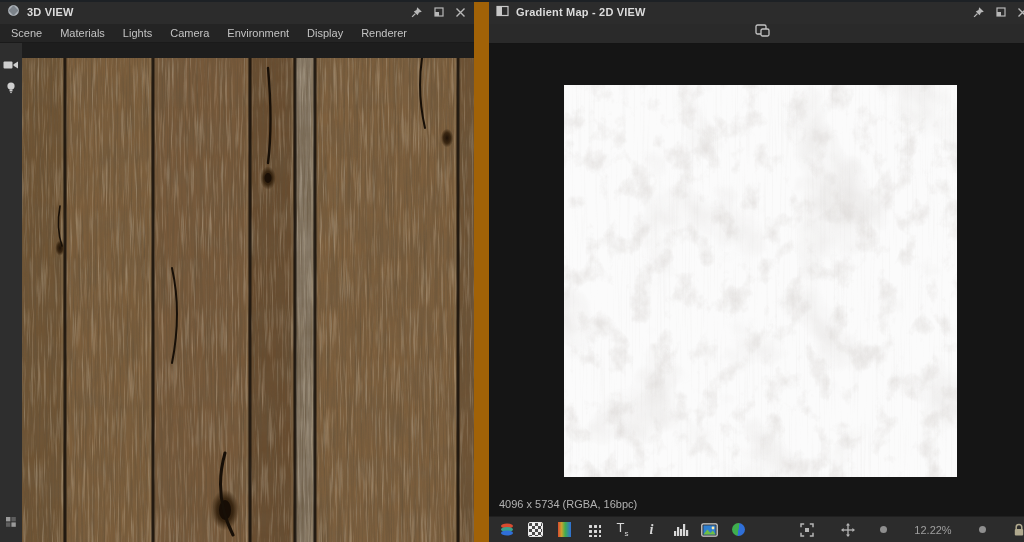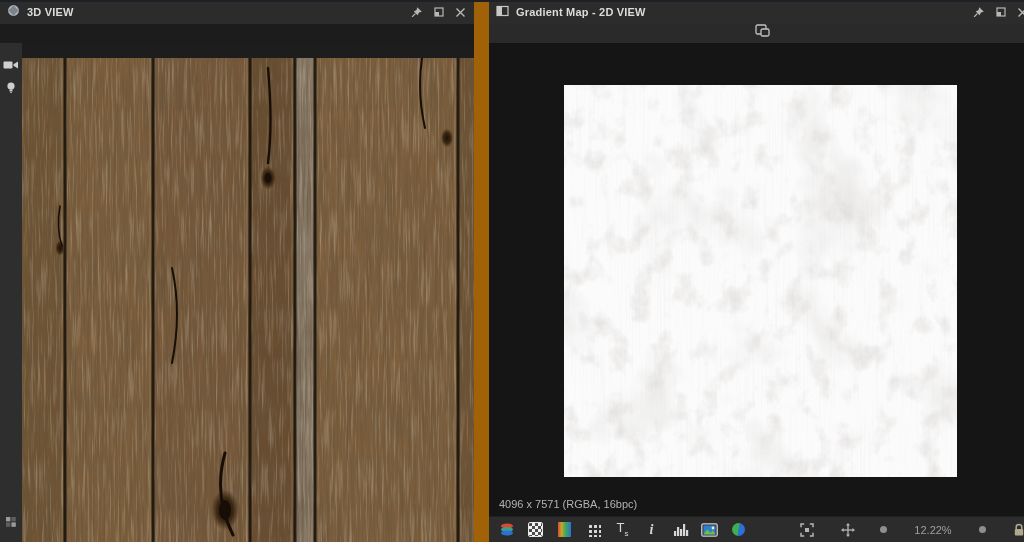--- a/index.html
+++ b/index.html
@@ -79,20 +79,29 @@
             </svg>
         </span>
         <span class="win-btn">
           <svg width="11" height="11" viewBox="0 0 11 11">
               <path d="M1.5 1.5L9.5 9.5M9.5 1.5L1.5 9.5" stroke="#b8b8b8" stroke-width="1.4"></path>
             </svg>
         </span>
       </span>
     </div>
 
+    <div class="menubar">
+      <span class="menu-item">Scene</span>
+      <span class="menu-item">Materials</span>
+      <span class="menu-item">Lights</span>
+      <span class="menu-item">Camera</span>
+      <span class="menu-item">Environment</span>
+      <span class="menu-item">Display</span>
+      <span class="menu-item">Renderer</span>
+    </div>
 
     <div class="viewport3d">
       <div class="side-rail">
         <span class="rail-btn">
           <svg width="16" height="12" viewBox="0 0 16 12">
               <rect x="0.5" y="2.5" width="9" height="7" rx="1" fill="#cfcfcf"></rect>
               <path d="M10.5 5.2L15 2.6v6.8l-4.5-2.6z" fill="#cfcfcf"></path>
             </svg>
         </span>
         <span class="rail-btn">
@@ -264,21 +273,21 @@
               <feTurbulence type="fractalNoise" baseFrequency="0.6 0.012" numOctaves="2" seed="5"></feTurbulence>
               <feColorMatrix type="matrix" values="0 0 0 0 0.62  0 0 0 0 0.60  0 0 0 0 0.58  1.2 0 0 0 -0.62"></feColorMatrix>
             </filter>
           </defs>
           <rect width="393" height="392" fill="#fbfbfb"></rect>
           <rect width="393" height="392" filter="url(#gr2)" opacity="0.5"></rect>
           <rect width="393" height="392" filter="url(#gr1)" opacity="0.6"></rect>
           <rect width="393" height="392" filter="url(#gr3)" opacity="0.28"></rect>
         </svg>
       </div>
-      <span class="status-text">4096 x 7571 (RGBA, 16bpc)</span>
+      <span class="status-text">4096 x 5734 (RGBA, 16bpc)</span>
     </div>
 
     <div class="bottombar">
       <span class="bb-btn">
         <svg width="16" height="15" viewBox="0 0 16 15">
             <ellipse cx="8" cy="4" rx="6" ry="2.6" fill="#d84b2f"></ellipse>
             <ellipse cx="8" cy="7.5" rx="6" ry="2.6" fill="#3aa08a"></ellipse>
             <ellipse cx="8" cy="11" rx="6" ry="2.6" fill="#2f6fd8"></ellipse>
           </svg>
       </span>

